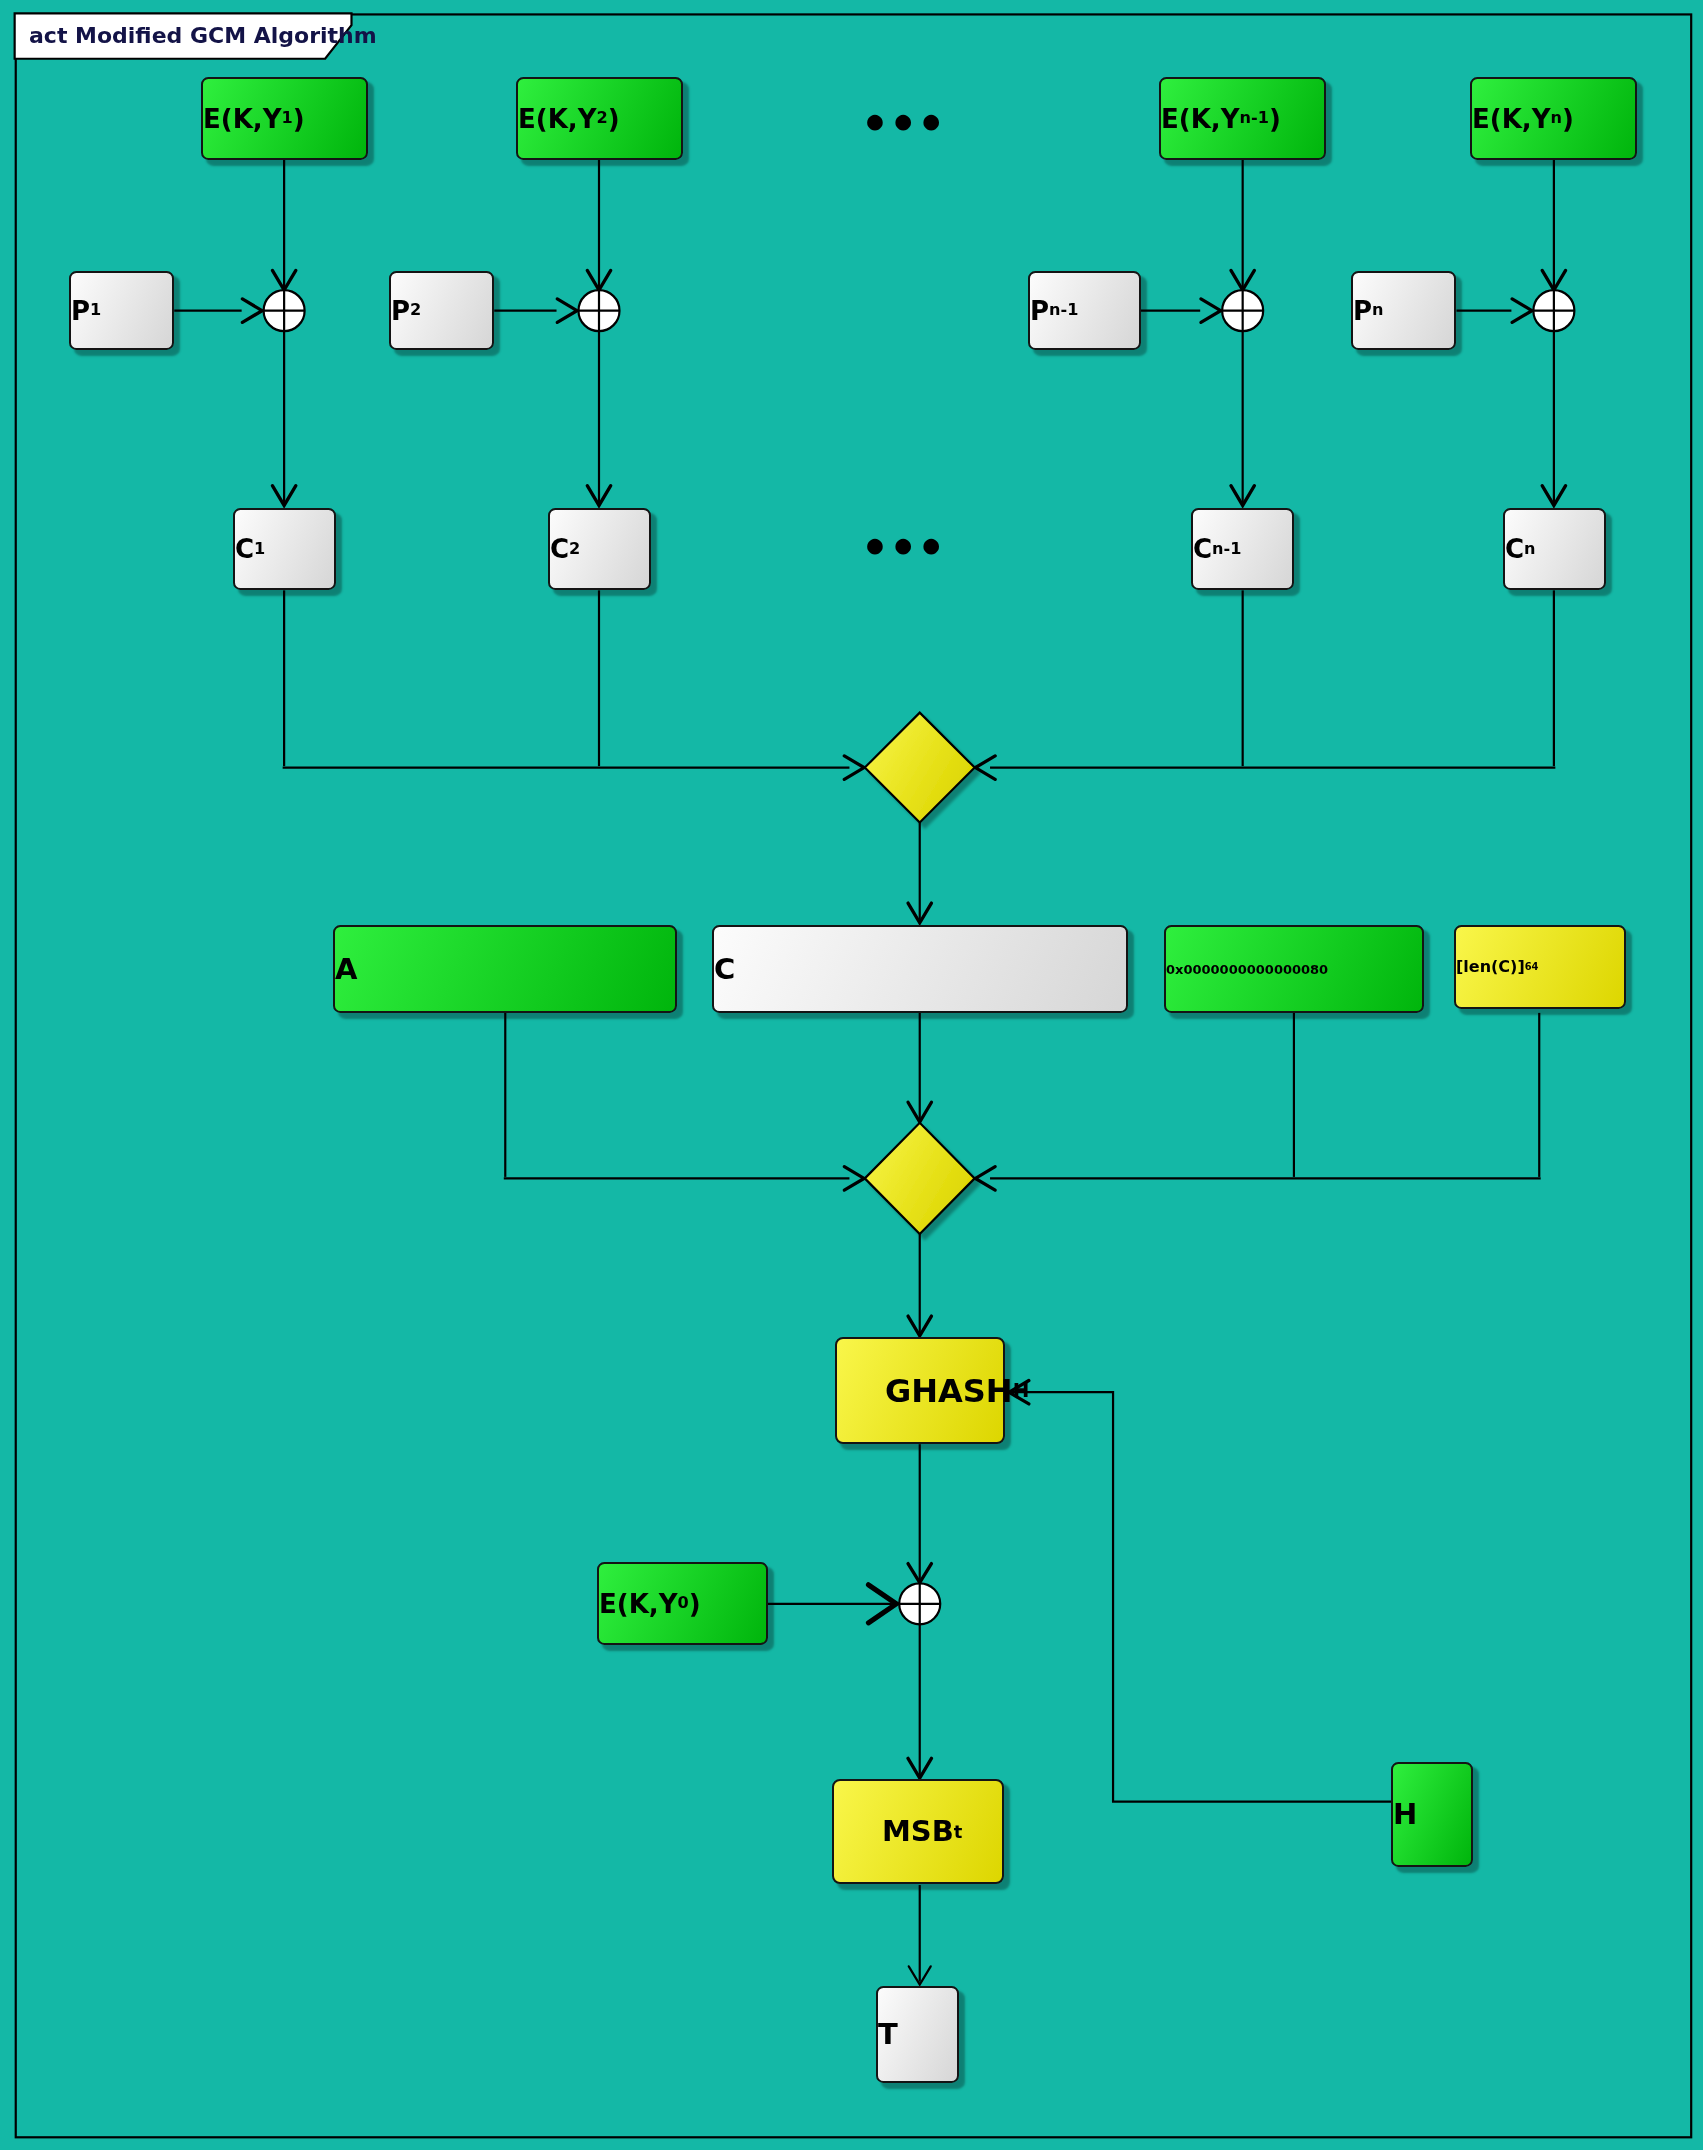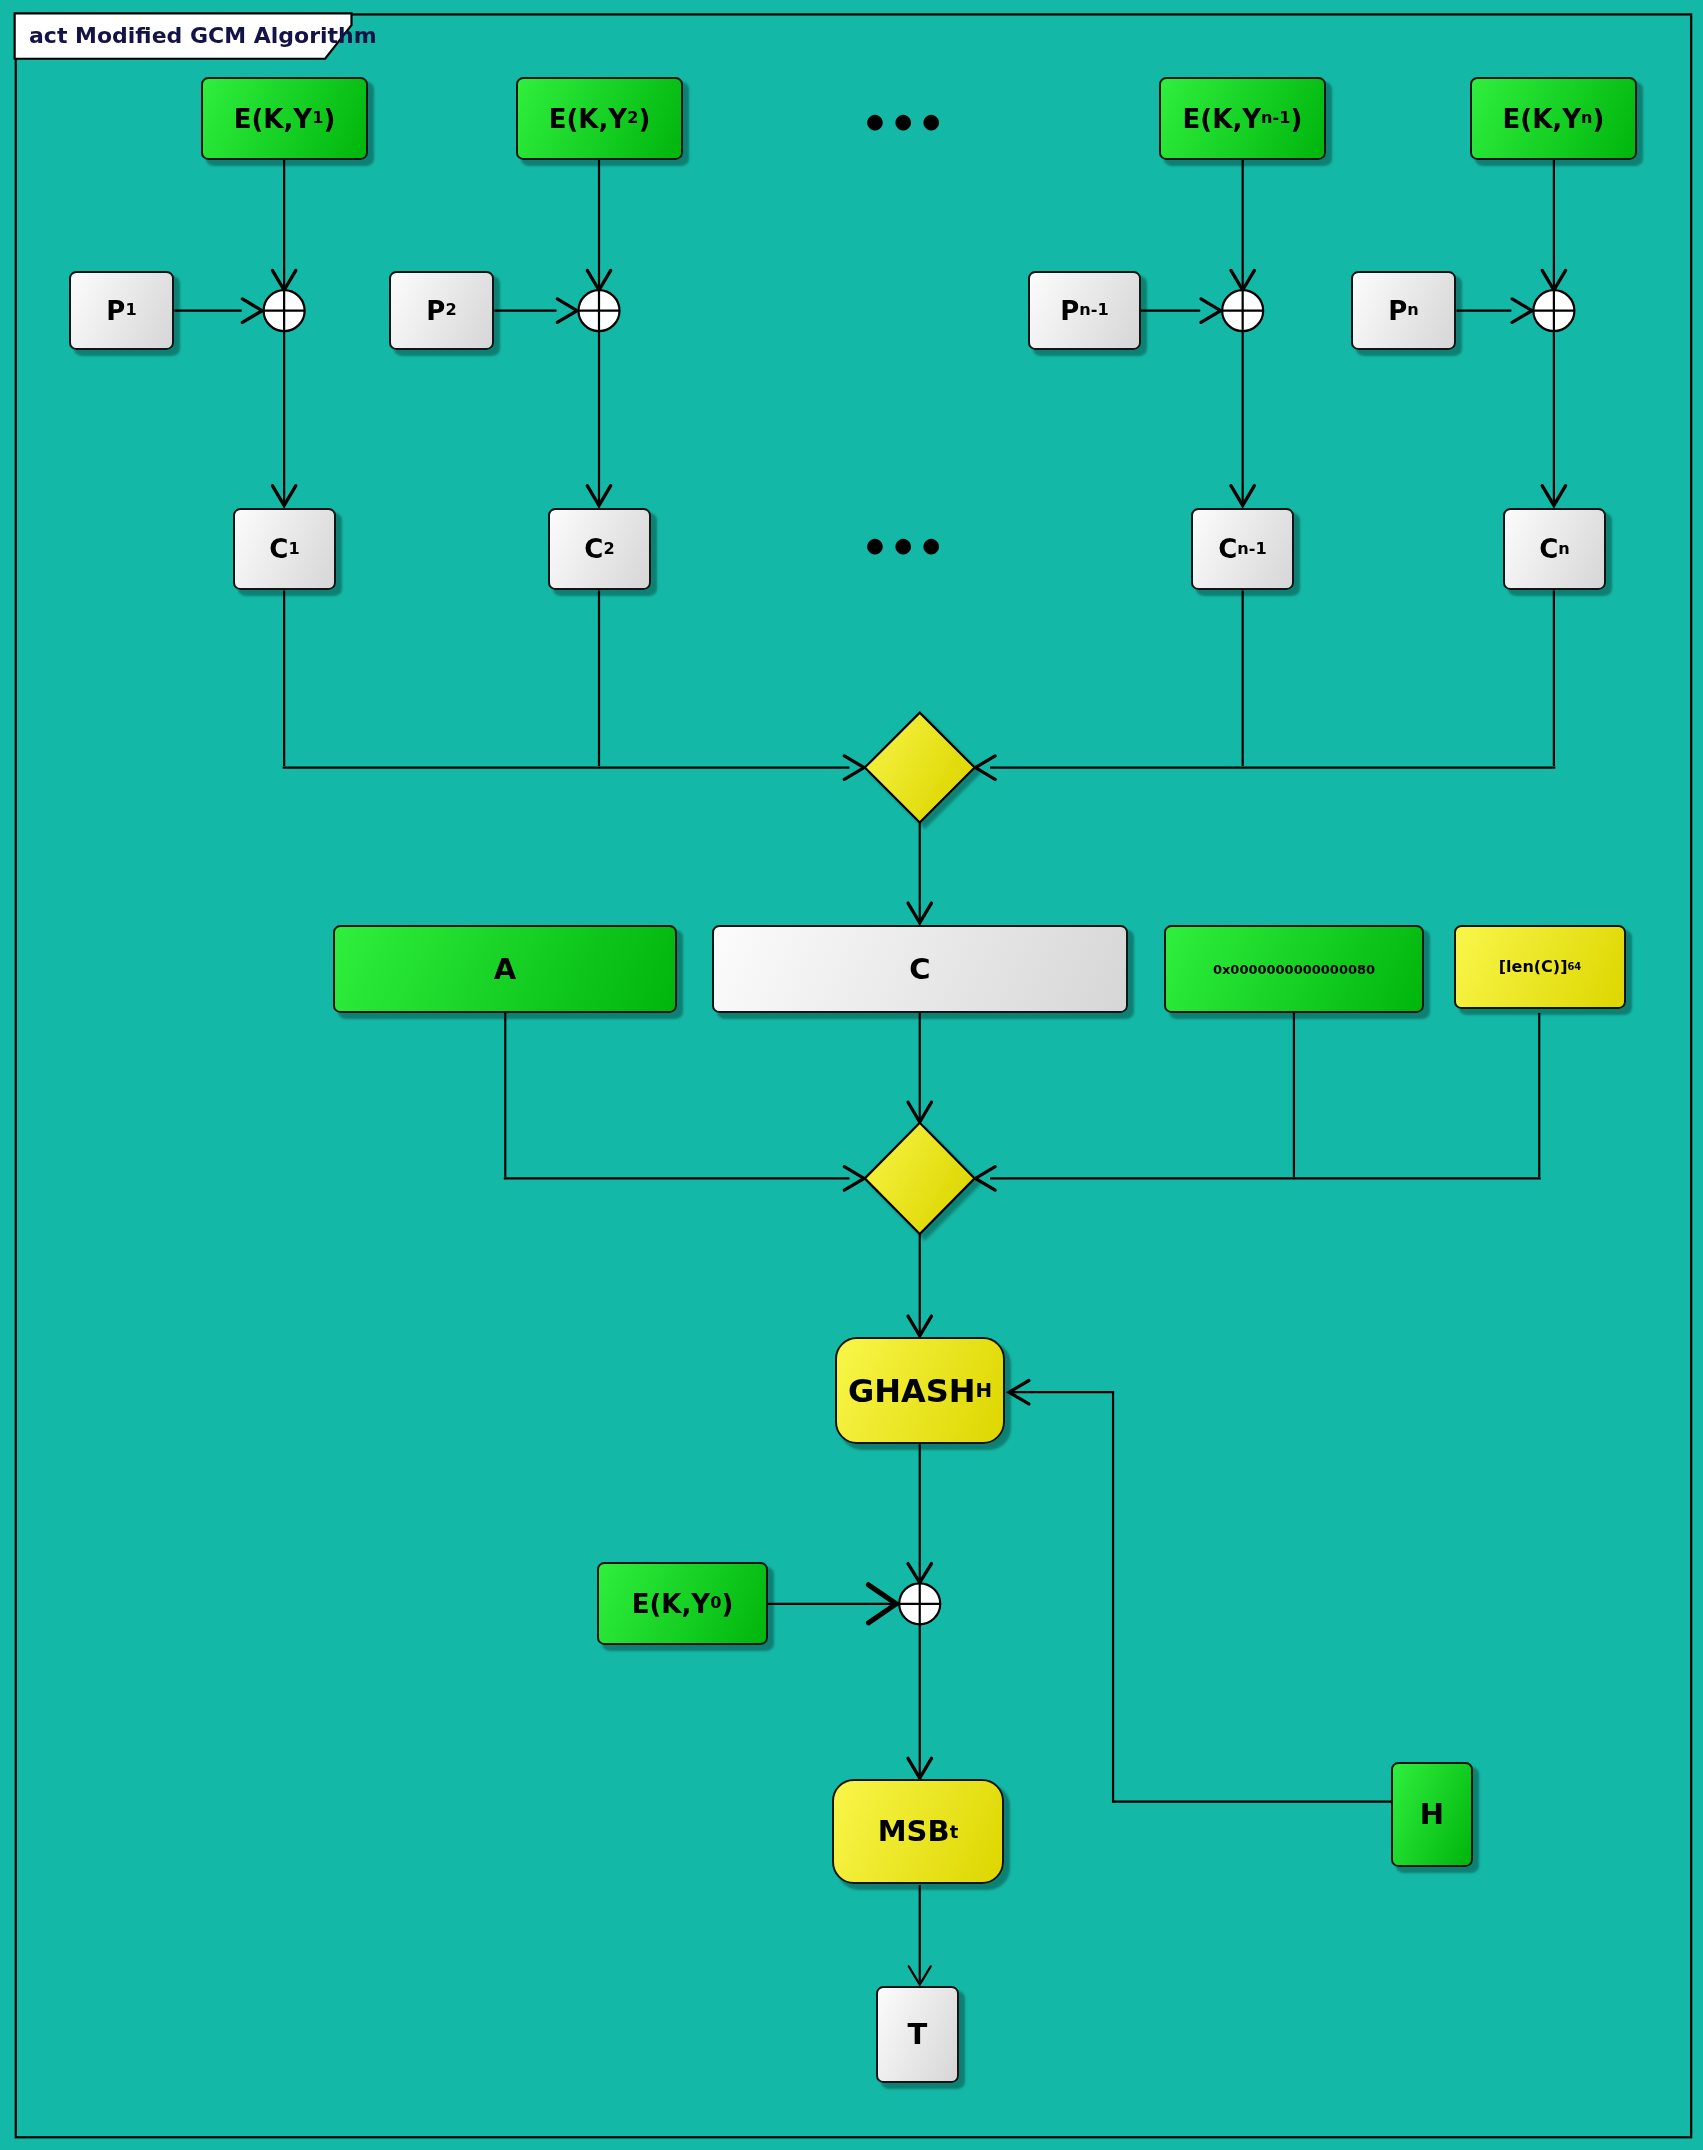--- a/index.html
+++ b/index.html
@@ -6,29 +6,29 @@
     --green_light:#2fef3e; --green_dark:#00b50c;
     --yellow_light:#f9f64a; --yellow_dark:#ddd600;
     --gray_light:#fcfcfc; --gray_dark:#d6d6d6;
     --stroke:#000000; --title_text:#131347;
   }
   html,body{margin:0;padding:0;background:#ffffff;}
   body{font-family:"DejaVu Sans","Liberation Sans",sans-serif;}
   #canvas{position:relative;width:1704px;height:2151px;background:#14b8a6;overflow:hidden;}
   #wires{position:absolute;left:0;top:0;width:1704px;height:2151px;}
   .node{
-    position:absolute;display:flex;align-items:center;justify-content:center;
+    position:absolute;display:flex;align-items:center;
     font-weight:bold;color:#000;border:2.2px solid #141414;border-radius:7.3px;
     box-shadow:5.1px 5.1px 2.2px rgba(0,0,0,0.30);line-height:1;
     box-sizing:border-box;
   }
   .green{background:linear-gradient(115deg,var(--green_light) 0%,var(--green_dark) 100%);}
   .gray{background:linear-gradient(115deg,var(--gray_light) 0%,var(--gray_dark) 100%);}
   .yellow{background:linear-gradient(115deg,var(--yellow_light) 0%,var(--yellow_dark) 100%);}
-  .rlg{border-radius:22px;}
+  .rlg{border-radius:8px;padding-left:48px;}
   .sub{font-size:0.62em;vertical-align:-0.25em;font-weight:bold;}
   .dots{
     position:absolute;font-weight:bold;font-size:20.5px;letter-spacing:10.3px;
     color:#000;line-height:20.5px;
   }
   #frame-title{
     position:absolute;left:29px;top:23.4px;font-size:22px;font-weight:bold;
     color:var(--title_text);white-space:nowrap;
   }
 </style>

